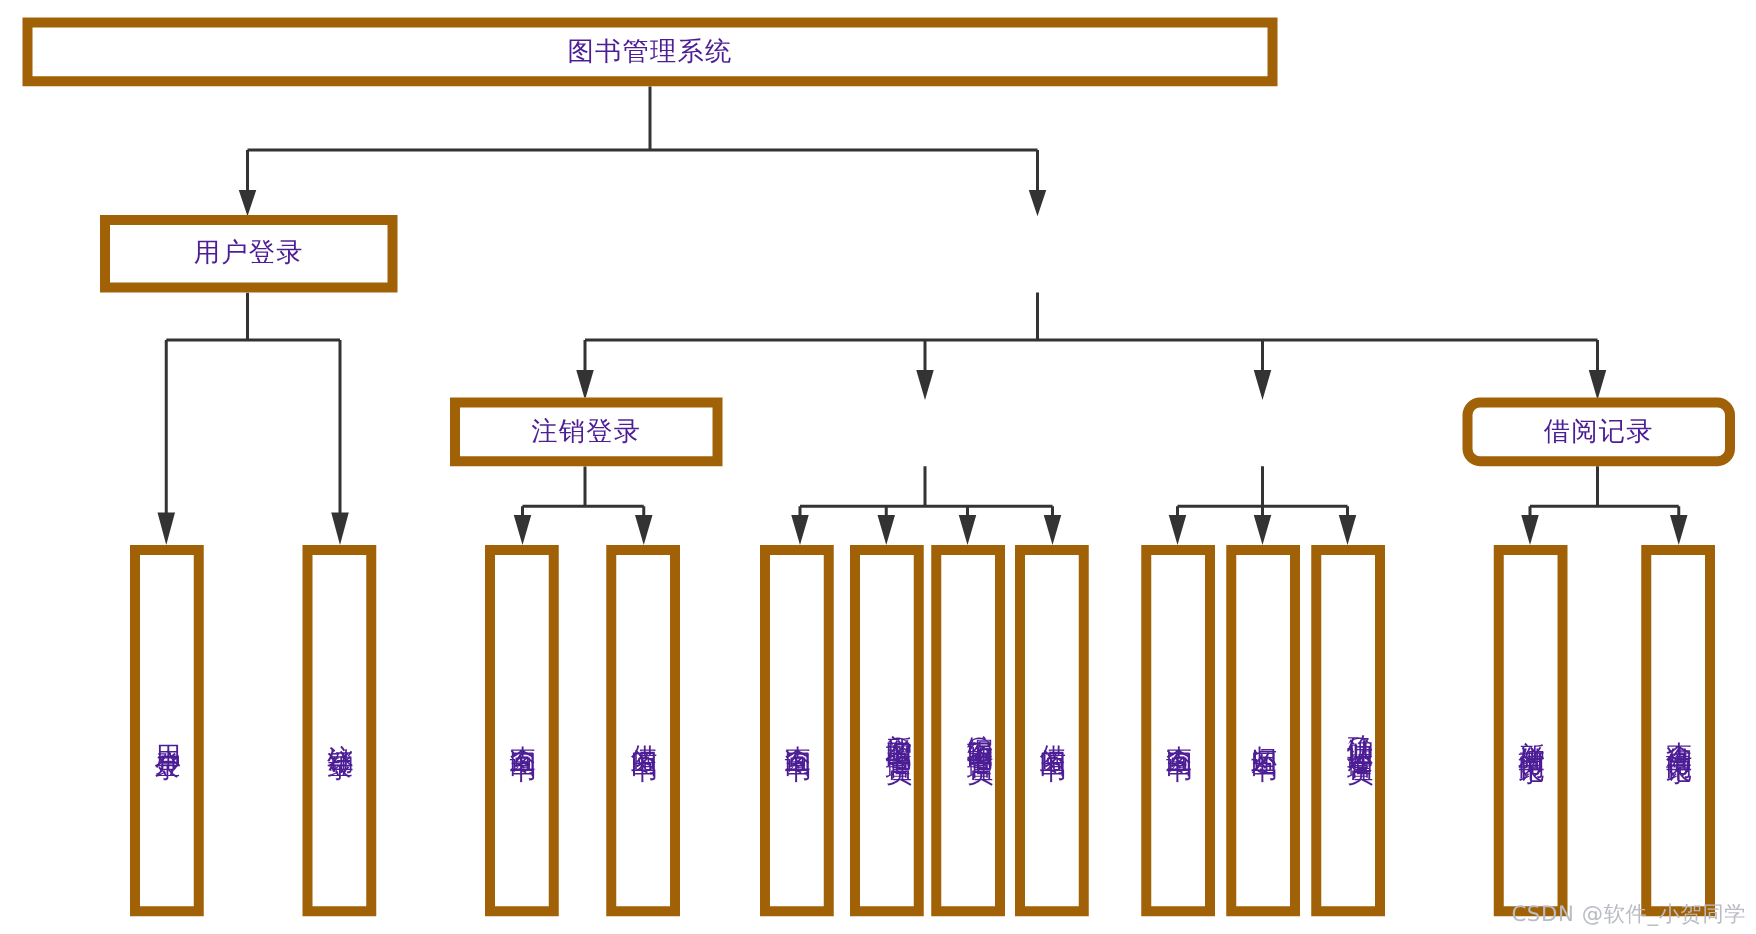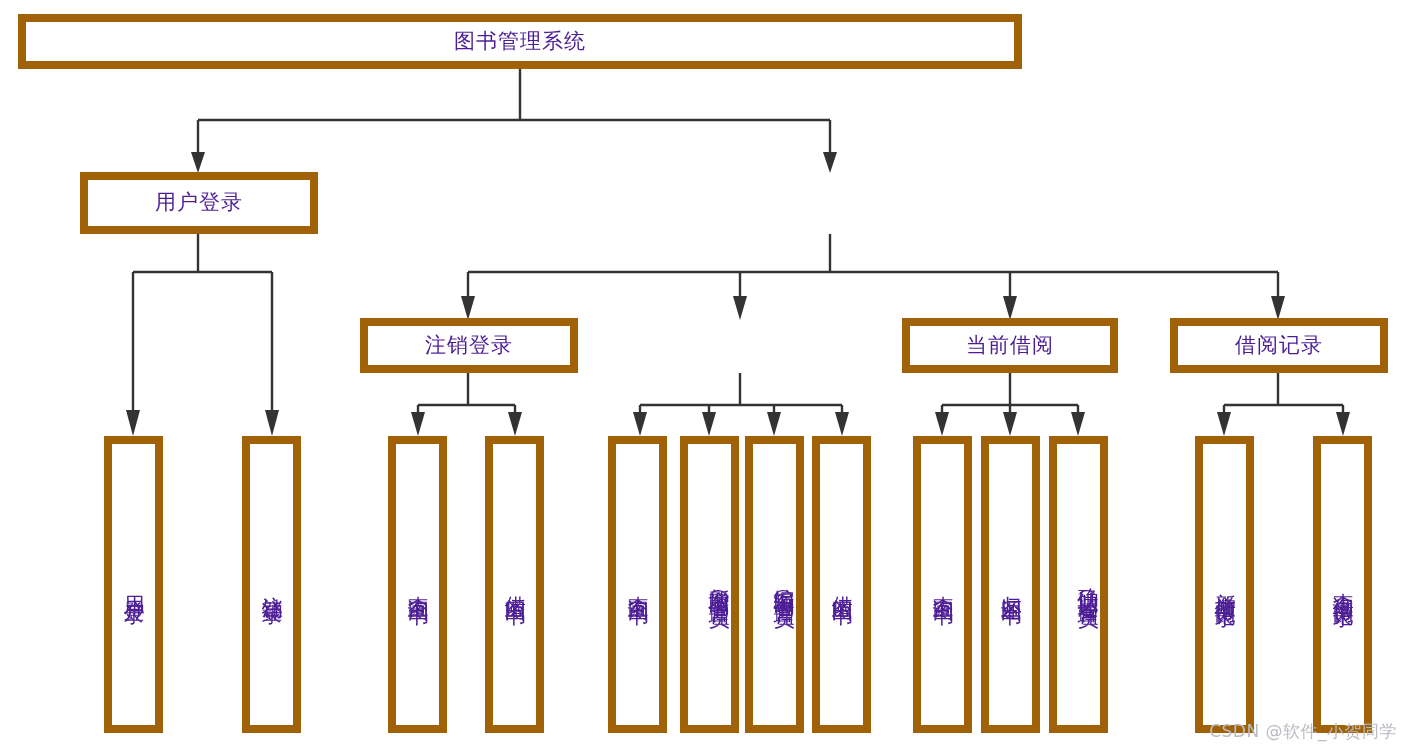--- a/index.html
+++ b/index.html
@@ -128,22 +128,21 @@
     <path d="M1343,405 L1343,414"></path>
     <polygon points="1224,436 1217,412 1231,412" stroke="none" fill="#333333"></polygon>
     <polygon points="1343,436 1336,412 1350,412" stroke="none" fill="#333333"></polygon>
   </svg>
 
   <div class="node node-h root" style="left:18px;top:14px;width:1004px;height:55px;">图书管理系统</div>
 
   <div class="node node-h" style="left:80px;top:172px;width:238px;height:62px;">用户登录</div>
 
   <div class="node node-h" style="left:360px;top:318px;width:218px;height:55px;">注销登录</div>
-  <div class="node node-h" style="left:902px;top:318px;width:216px;height:55px;">当前借阅</div>
-  <div class="node node-h" style="left:1170px;top:318px;width:218px;height:55px;">借阅记录</div>
+  <div class="node node-h" style="left:1170px;top:318px;width:218px;height:55px;border-radius:14px;">借阅记录</div>
 
   <div class="node node-v mid" style="left:104px;top:436px;width:59px;height:297px;">用户登录</div>
   <div class="node node-v mid" style="left:242px;top:436px;width:59px;height:297px;">注销登录</div>
 
   <div class="node node-v mid" style="left:388px;top:436px;width:59px;height:297px;">查询图书</div>
   <div class="node node-v mid" style="left:485px;top:436px;width:59px;height:297px;">借阅图书</div>
 
   <div class="node node-v mid" style="left:608px;top:436px;width:59px;height:297px;">查询图书</div>
   <div class="node node-v" style="left:680px;top:436px;width:59px;height:297px;">新增图书（管理员）</div>
   <div class="node node-v" style="left:745px;top:436px;width:59px;height:297px;">编辑图书（管理员）</div>

